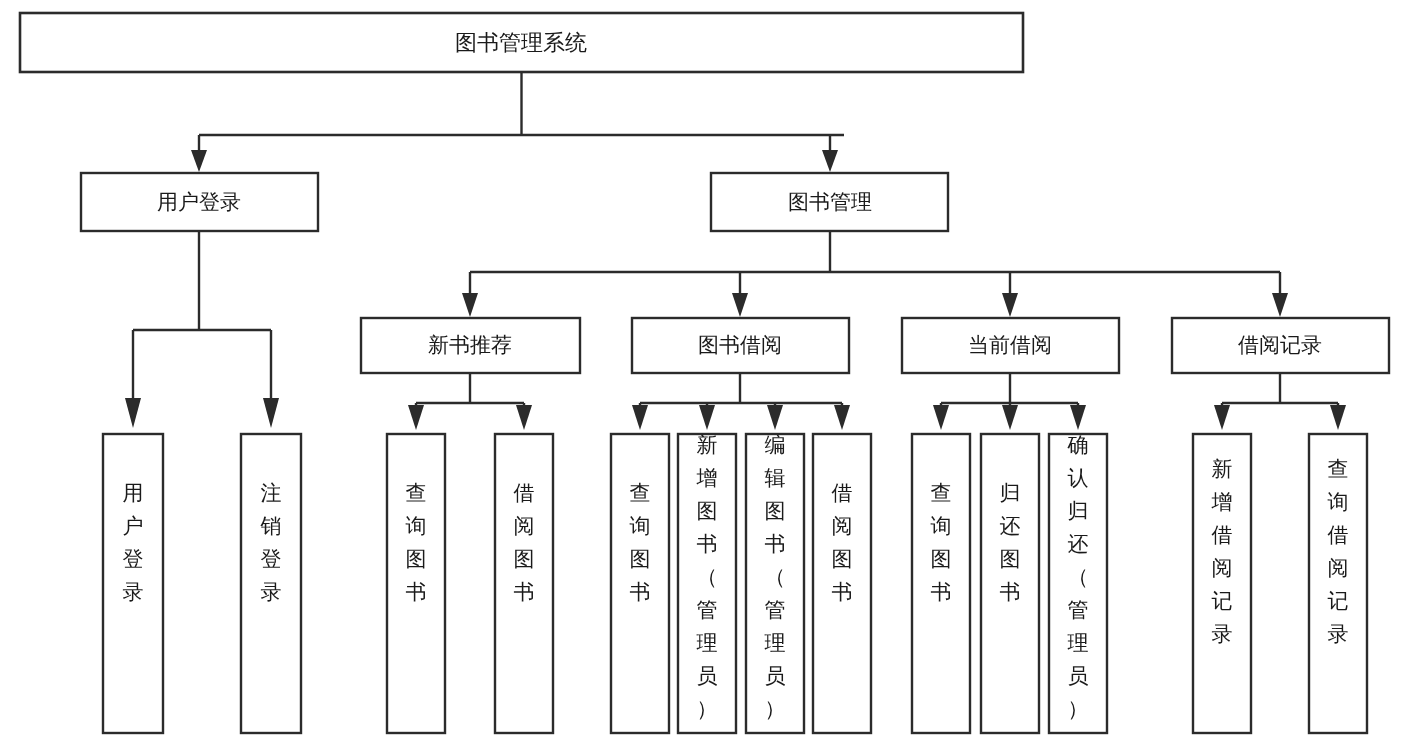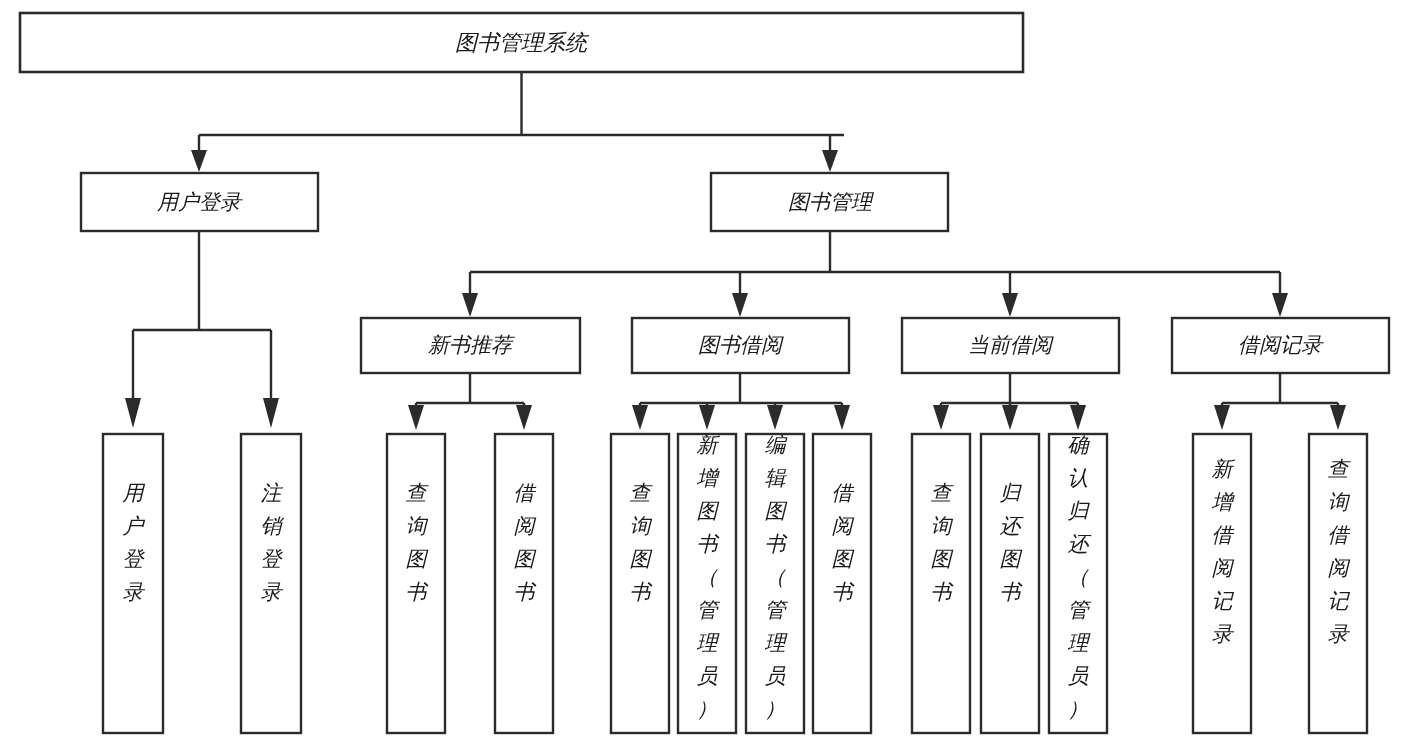--- a/index.html
+++ b/index.html
@@ -13,21 +13,20 @@
     font-family: "Liberation Sans", "DejaVu Sans", sans-serif;
     overflow: hidden;
     position: relative;
   }
   #diagram-root {
     position: absolute;
     left: 0;
     top: 0;
     width: 1405px;
     height: 526px;
-    font-style: italic;
   }
   svg.flow {
     display: block;
     width: 1405px;
     height: 747px;
   }
   .node-rect {
     fill: #ffffff;
     stroke: #2b2b2b;
     stroke-width: 2.4;

